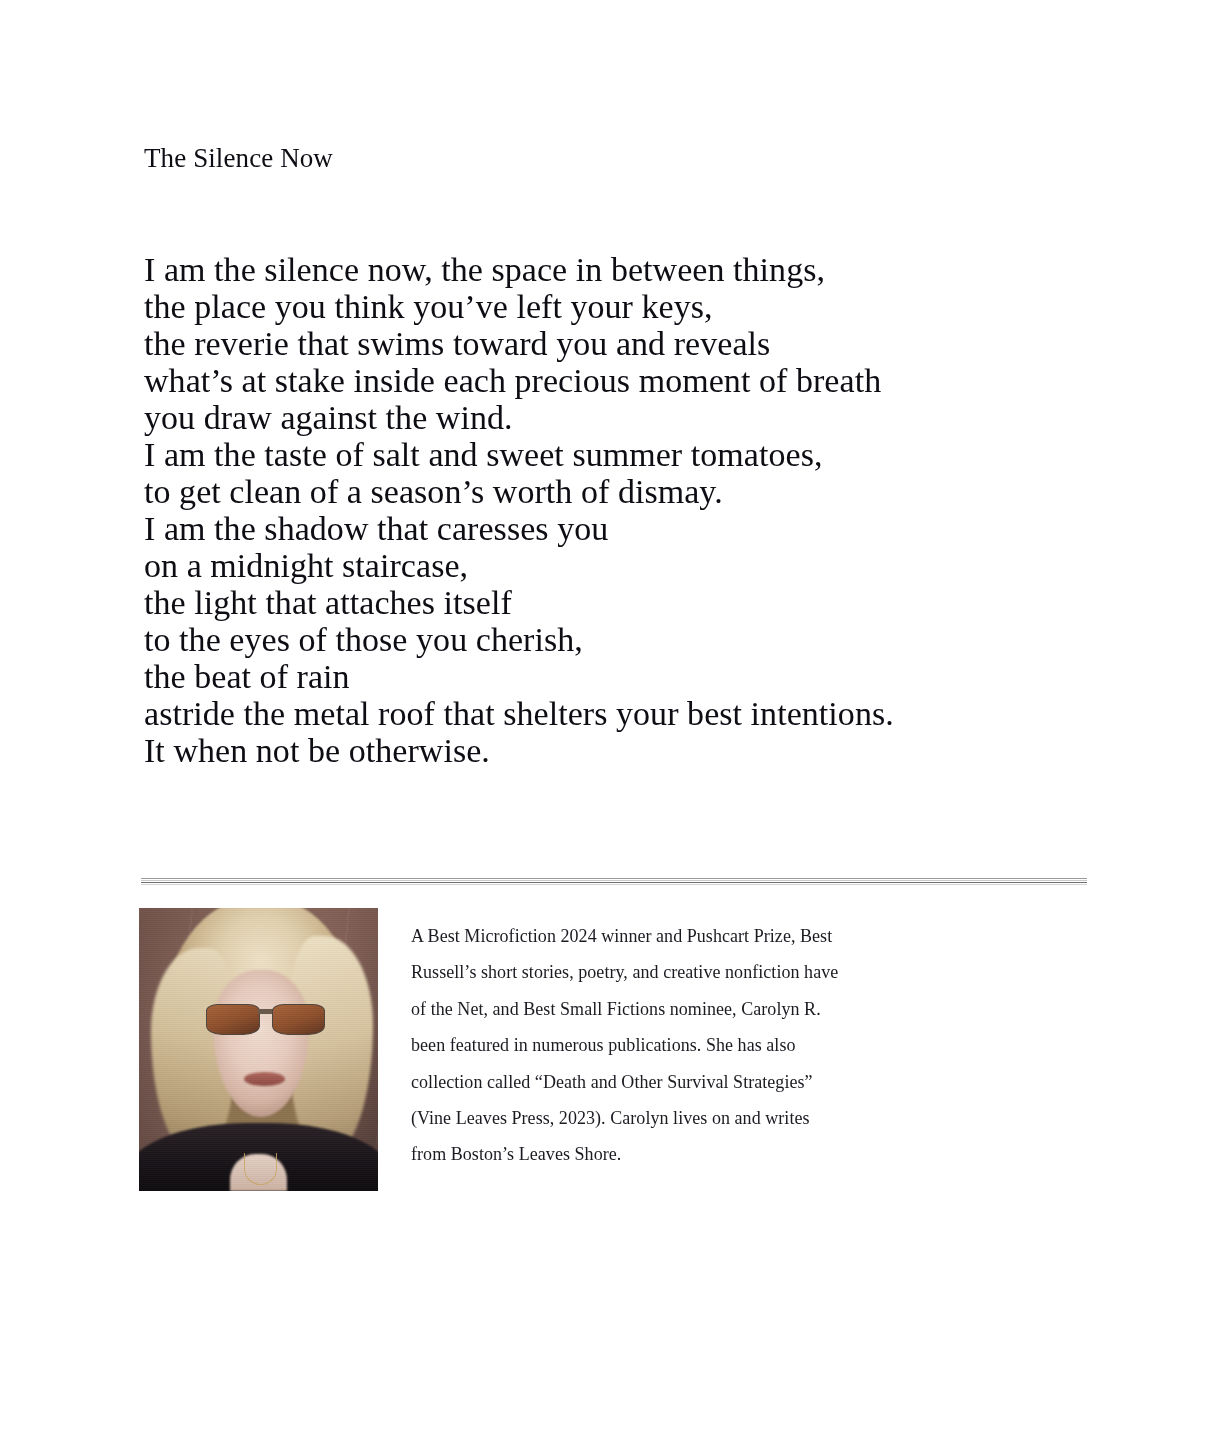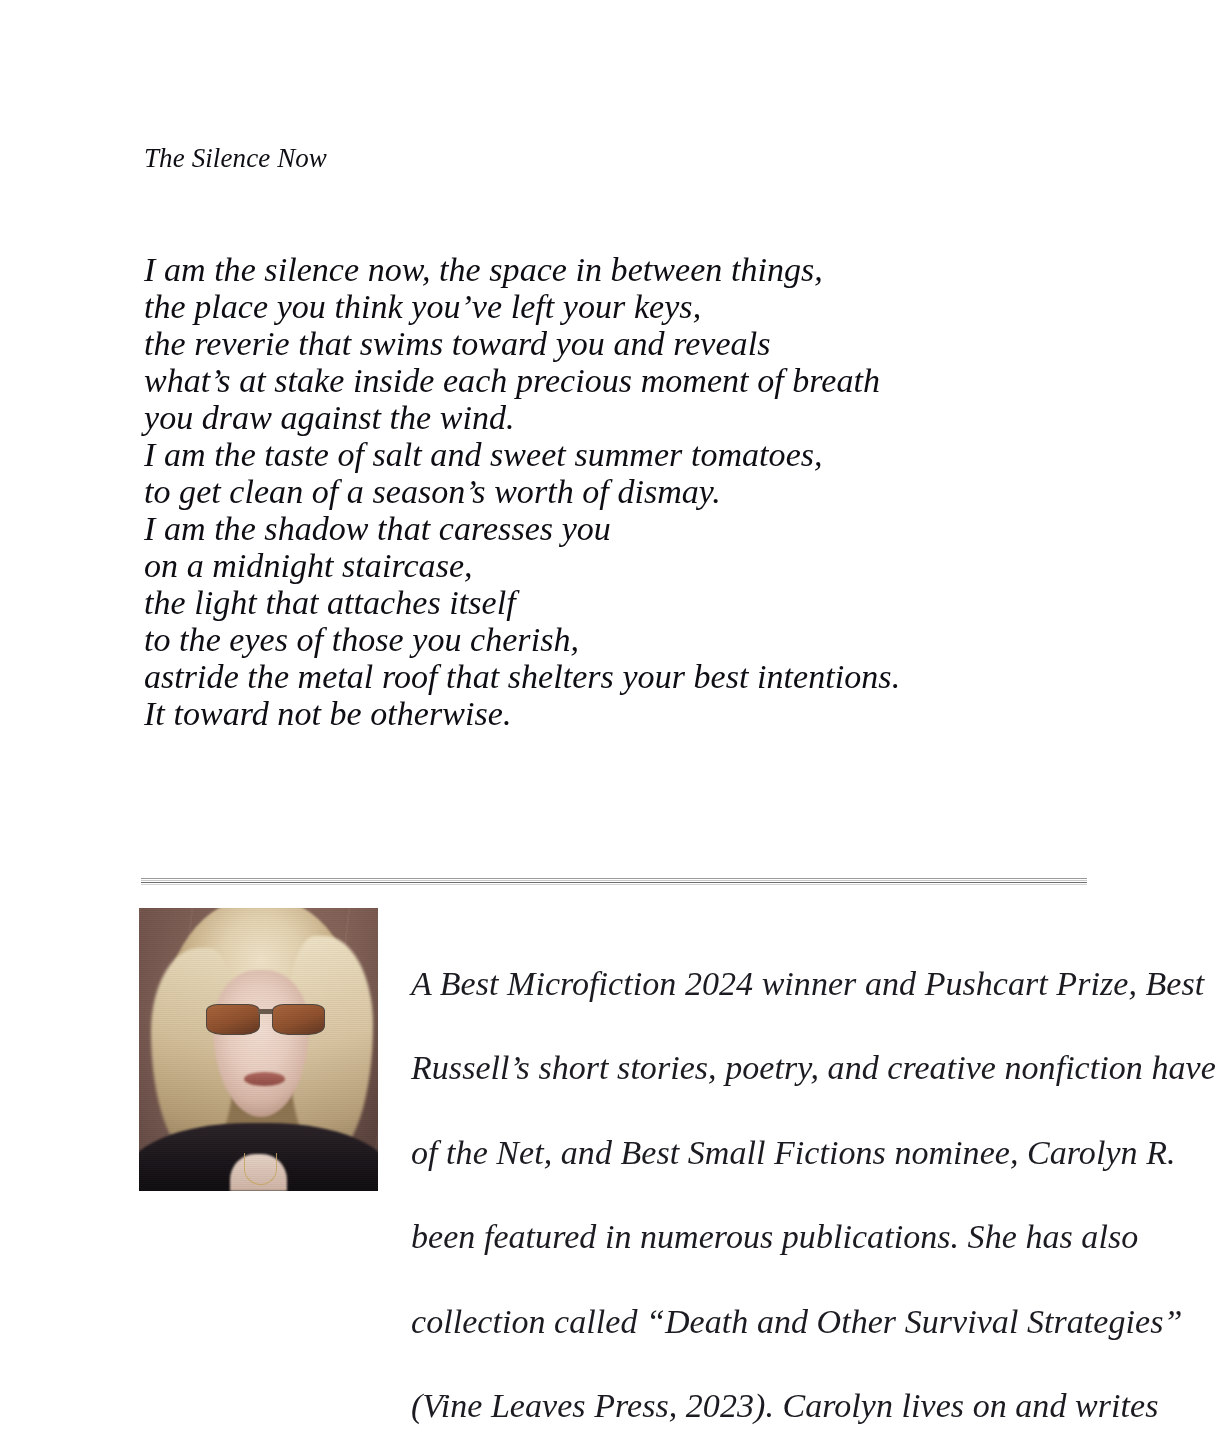--- a/index.html
+++ b/index.html
@@ -14,21 +14,20 @@
     -webkit-font-smoothing: antialiased;
   }
 
   .page {
     position: relative;
     width: 1225px;
     height: 1441px;
     background: #ffffff;
     overflow: hidden;
     box-sizing: border-box;
-    font-style: italic;
   }
 
   
   .poem-block {
     position: absolute;
     left: 144px;
     top: 140px;
     width: 920px;
   }
 
@@ -229,26 +228,25 @@
     pointer-events: none;
   }
 
   .bio-text {
     position: absolute;
     left: 272px;
     top: 10px;
     width: 670px;
   }
   .bio-line {
-    font-size: 34px;
+    font-size: 18px;
     line-height: 36.4px;
     color: #1b1b22;
     white-space: pre;
     letter-spacing: 0.05px;
-    margin-top: 48px;
   }
 </style>
 </head>
 <body>
 
 <div class="page">
 
   <div class="poem-block">
 
     <div class="poem-title">The Silence Now</div>
@@ -258,22 +256,23 @@
       <div class="poem-line">the place you think you’ve left your keys,</div>
       <div class="poem-line">the reverie that swims toward you and reveals</div>
       <div class="poem-line">what’s at stake inside each precious moment of breath</div>
       <div class="poem-line">you draw against the wind.</div>
       <div class="poem-line">I am the taste of salt and sweet summer tomatoes,</div>
       <div class="poem-line">to get clean of a season’s worth of dismay.</div>
       <div class="poem-line">I am the shadow that caresses you</div>
       <div class="poem-line">on a midnight staircase,</div>
       <div class="poem-line">the light that attaches itself</div>
       <div class="poem-line">to the eyes of those you cherish,</div>
+      <div class="poem-line">the beat of rain</div>
       <div class="poem-line">astride the metal roof that shelters your best intentions.</div>
-      <div class="poem-line">It toward not be otherwise.</div>
+      <div class="poem-line">It when not be otherwise.</div>
     </div>
 
   </div>
 
   <div class="divider-wrap">
     <div class="rule-line r1"></div>
     <div class="rule-line r2"></div>
     <div class="rule-line r3"></div>
     <div class="rule-line r4"></div>
   </div>

